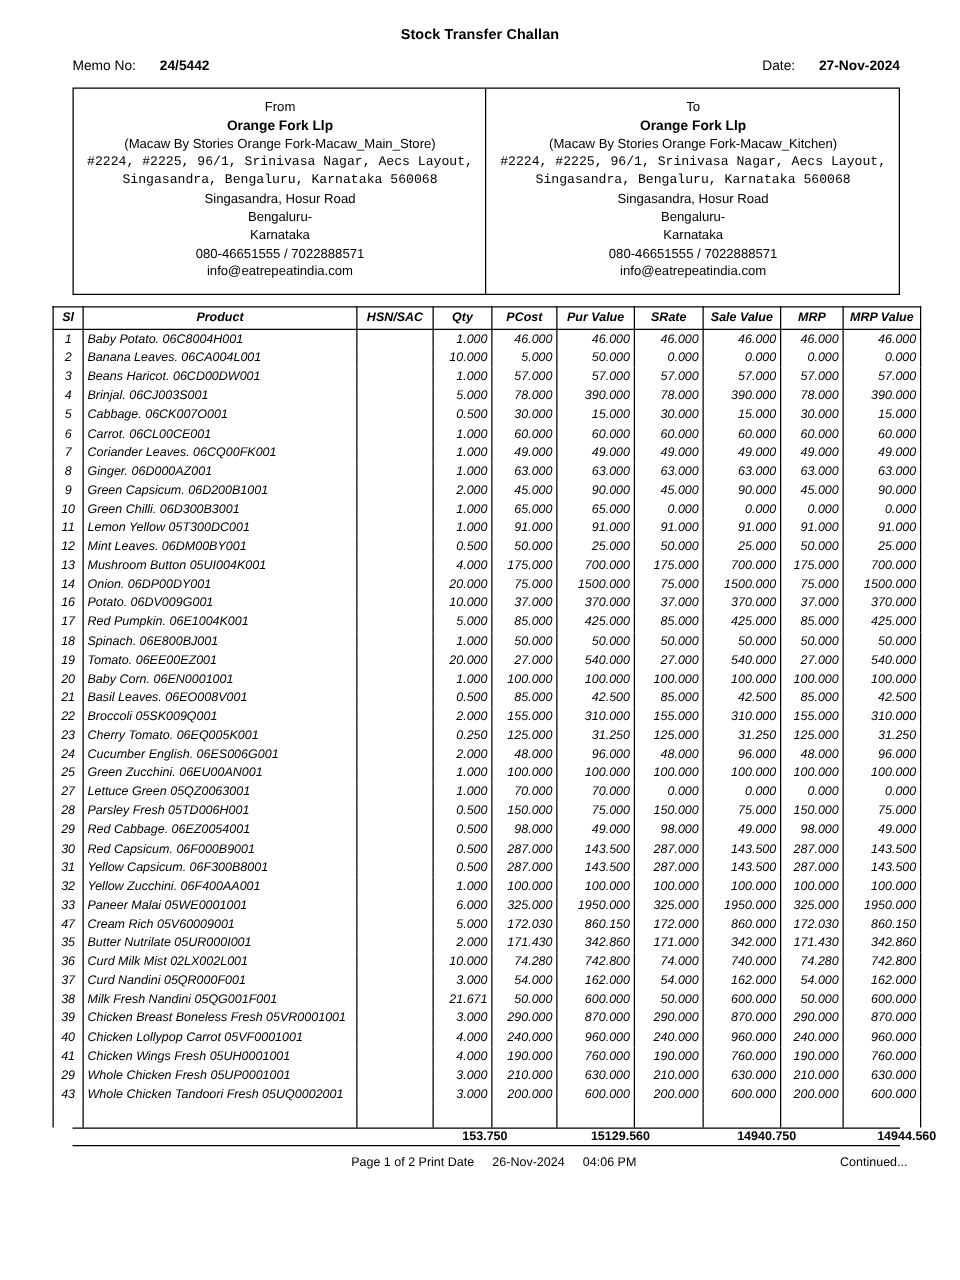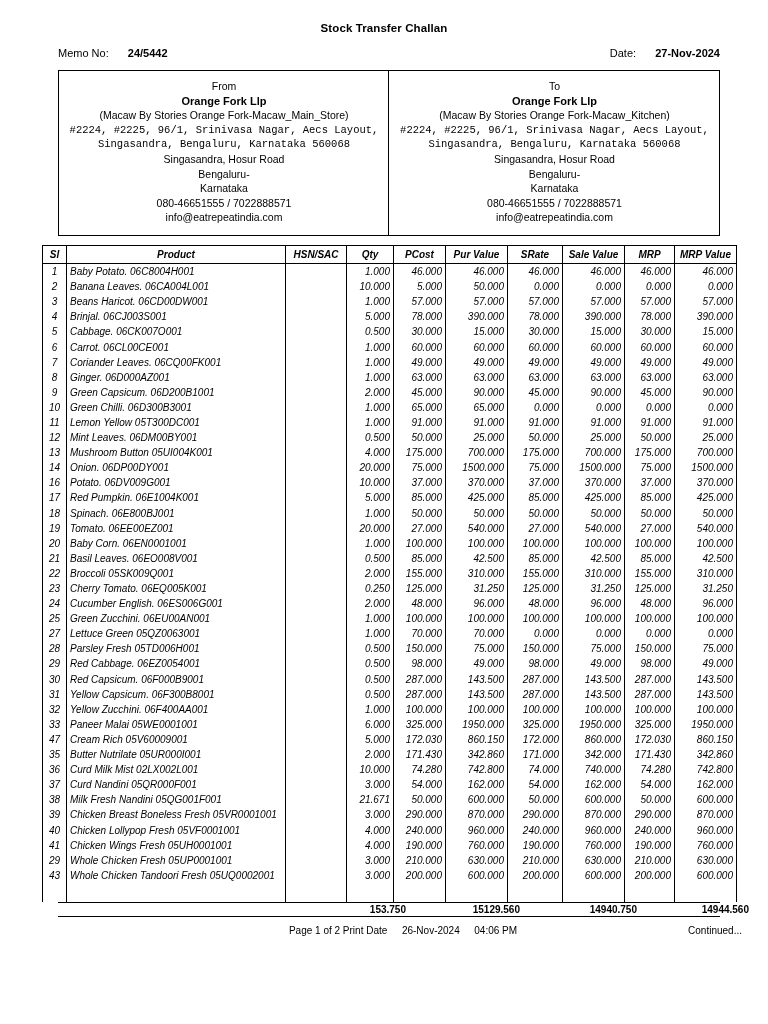--- a/index.html
+++ b/index.html
@@ -126,21 +126,21 @@
     padding: 1px 3px;
     font-weight: bold;
     line-height: 11.5px;
     vertical-align: top;
   }
   td.tnum { text-align: right; padding-right: 5px; word-break: break-all; }
 
   
   .footer {
     position: relative;
-    margin: 8px 20px 0 58px;
+    margin: 8px 36px 0 58px;
     font-size: 10px;
     height: 14px;
     text-decoration: underline;
   }
   .footer .f-center {
     position: absolute;
     left: 50%;
     transform: translateX(-50%);
     white-space: nowrap;
   }
@@ -662,21 +662,21 @@
             <td class="num">3.000</td>
             <td class="num">290.000</td>
             <td class="num">870.000</td>
             <td class="num">290.000</td>
             <td class="num">870.000</td>
             <td class="num">290.000</td>
             <td class="num">870.000</td>
           </tr>
           <tr>
             <td class="sl">40</td>
-            <td class="prod">Chicken Lollypop Fresh   05VF0001001</td>
+            <td class="prod">Chicken Lollypop Carrot   05VF0001001</td>
             <td class="prod"></td>
             <td class="num">4.000</td>
             <td class="num">240.000</td>
             <td class="num">960.000</td>
             <td class="num">240.000</td>
             <td class="num">960.000</td>
             <td class="num">240.000</td>
             <td class="num">960.000</td>
           </tr>
           <tr>

